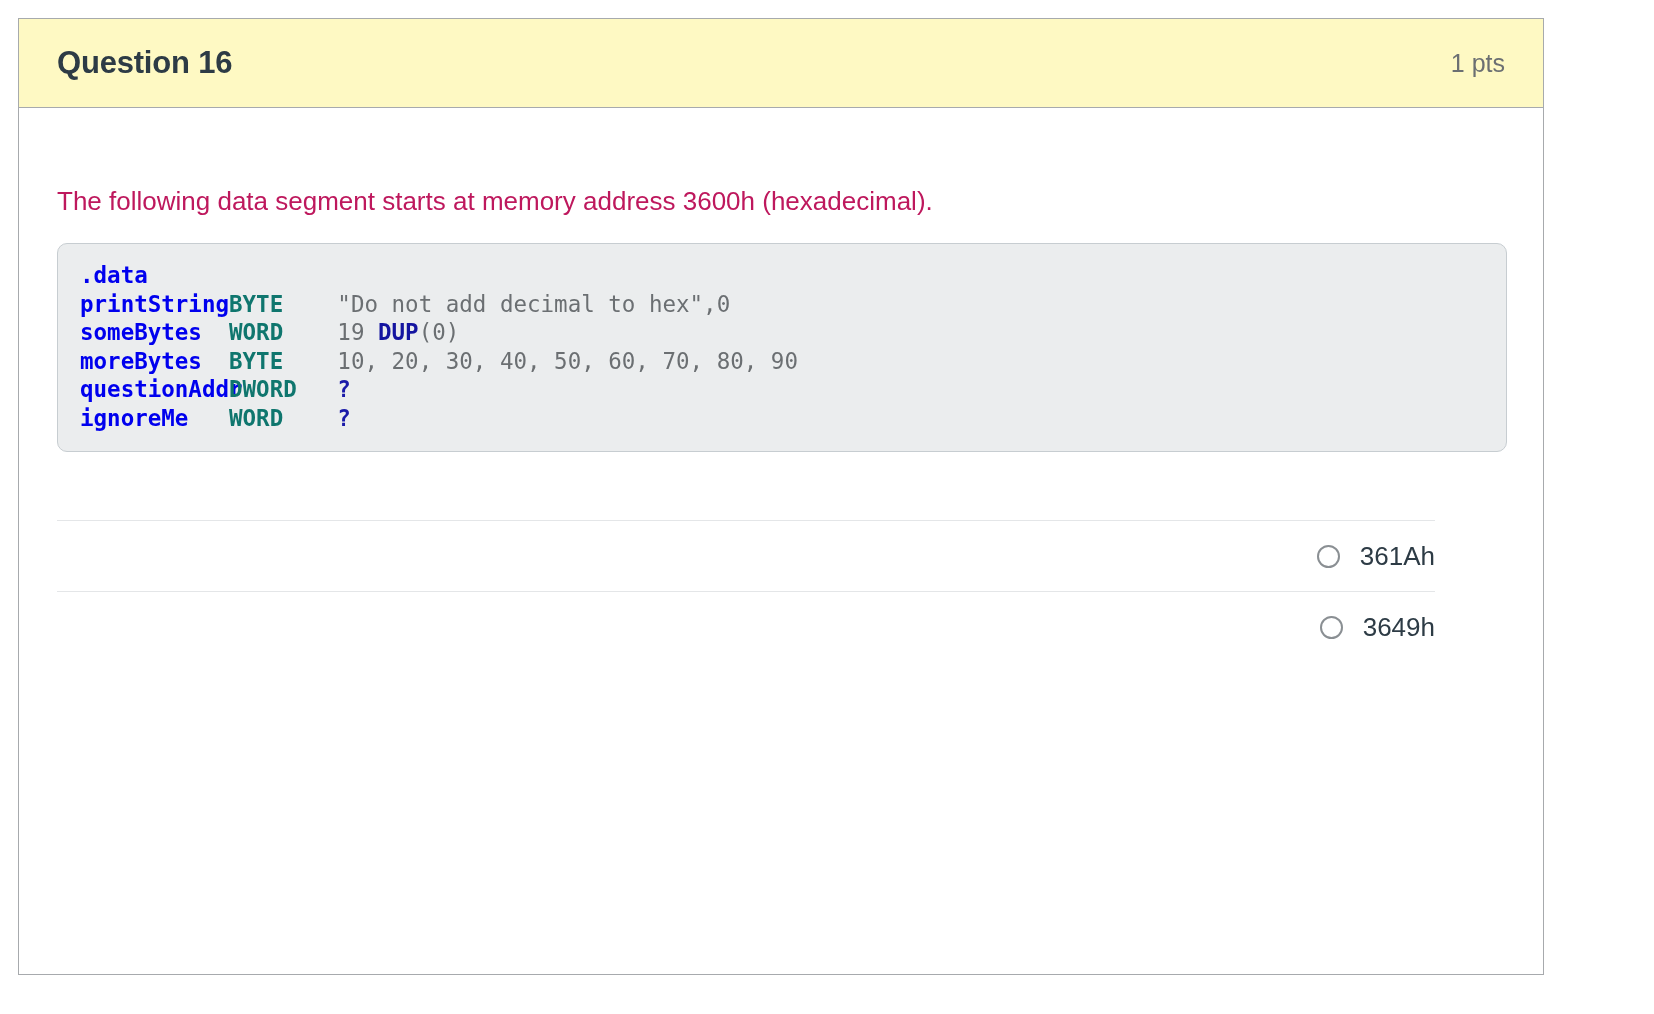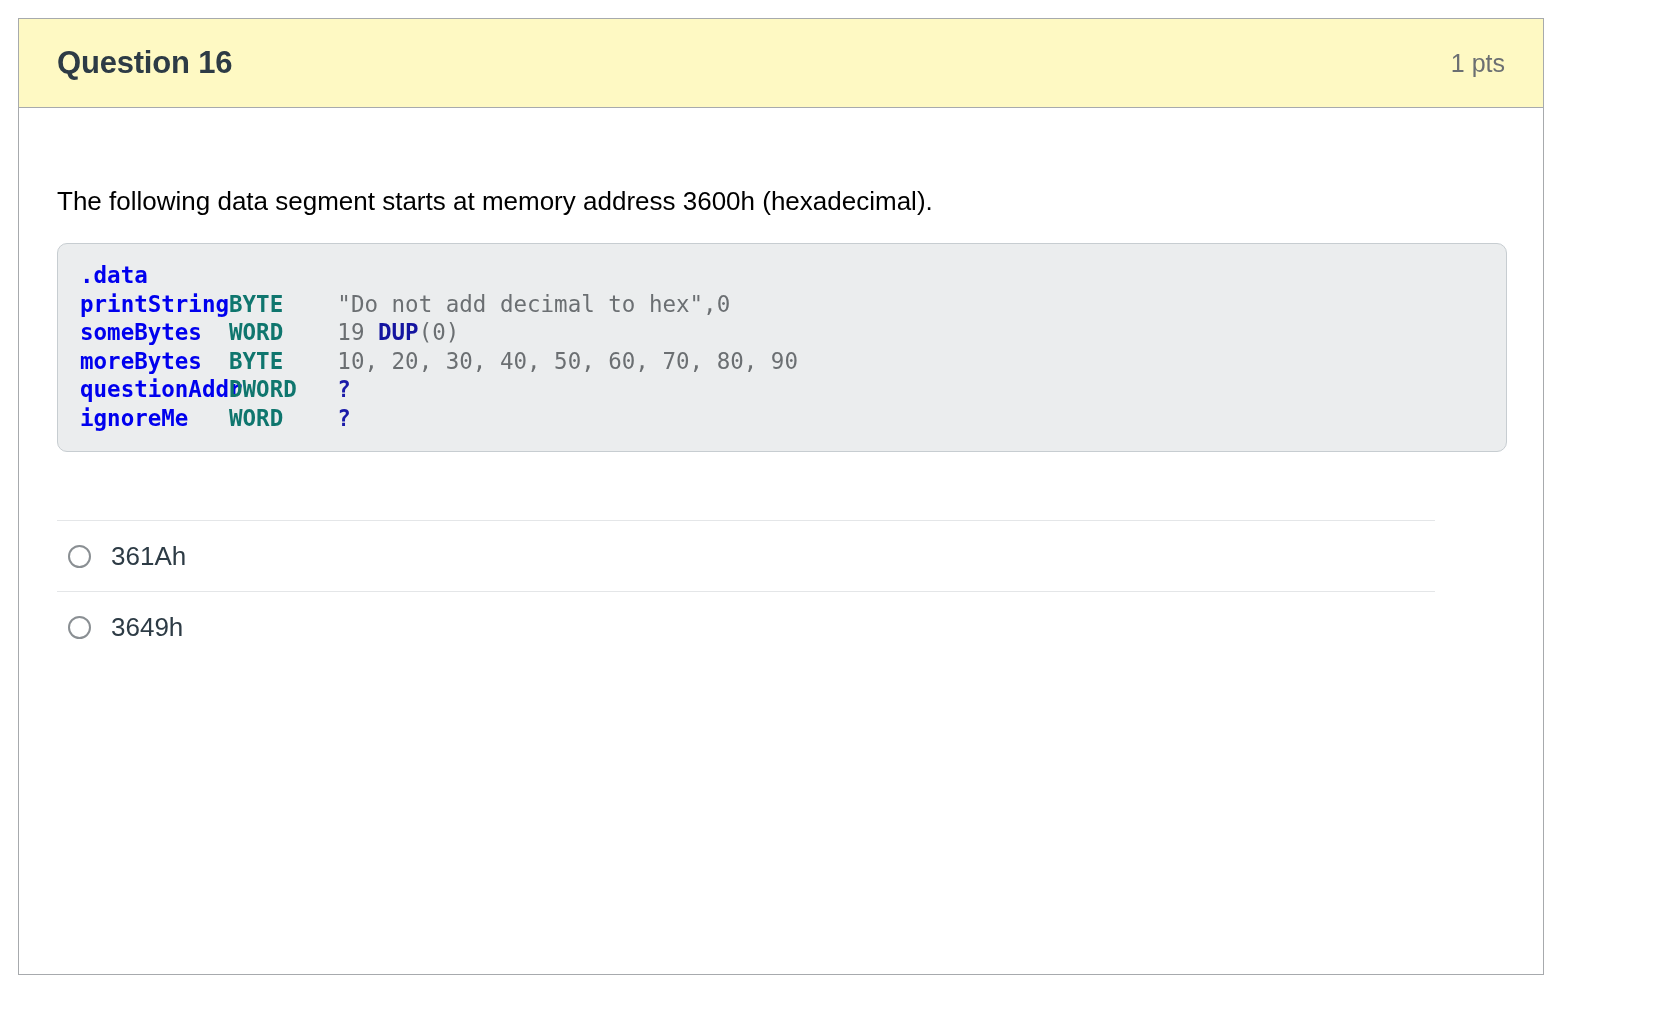--- a/index.html
+++ b/index.html
@@ -51,21 +51,21 @@
   }
 
   
   .question-body {
     padding: 0 38px;
     box-sizing: border-box;
   }
 
   .prompt-text {
     font-size: 26px;
-    color: #000000;
+    color: #be185d;
     line-height: 1.35;
     margin: 0;
     padding-top: 76px;
   }
 
   
   .code-block {
     margin-top: 24px;
     background: #ebedee;
     border: 1px solid #c7cdd1;
@@ -120,20 +120,21 @@
   .answers {
     margin-top: 68px;
     width: 1378px;
   }
   .answer-row {
     display: flex;
     align-items: center;
     height: 71px;
     border-top: 1px solid #e4e6e8;
     box-sizing: border-box;
+    justify-content: flex-end;
   }
   .radio {
     width: 23px;
     height: 23px;
     border: 2px solid #8a8f93;
     border-radius: 50%;
     background: #ffffff;
     box-sizing: border-box;
     flex: 0 0 auto;
     margin-left: 11px;

